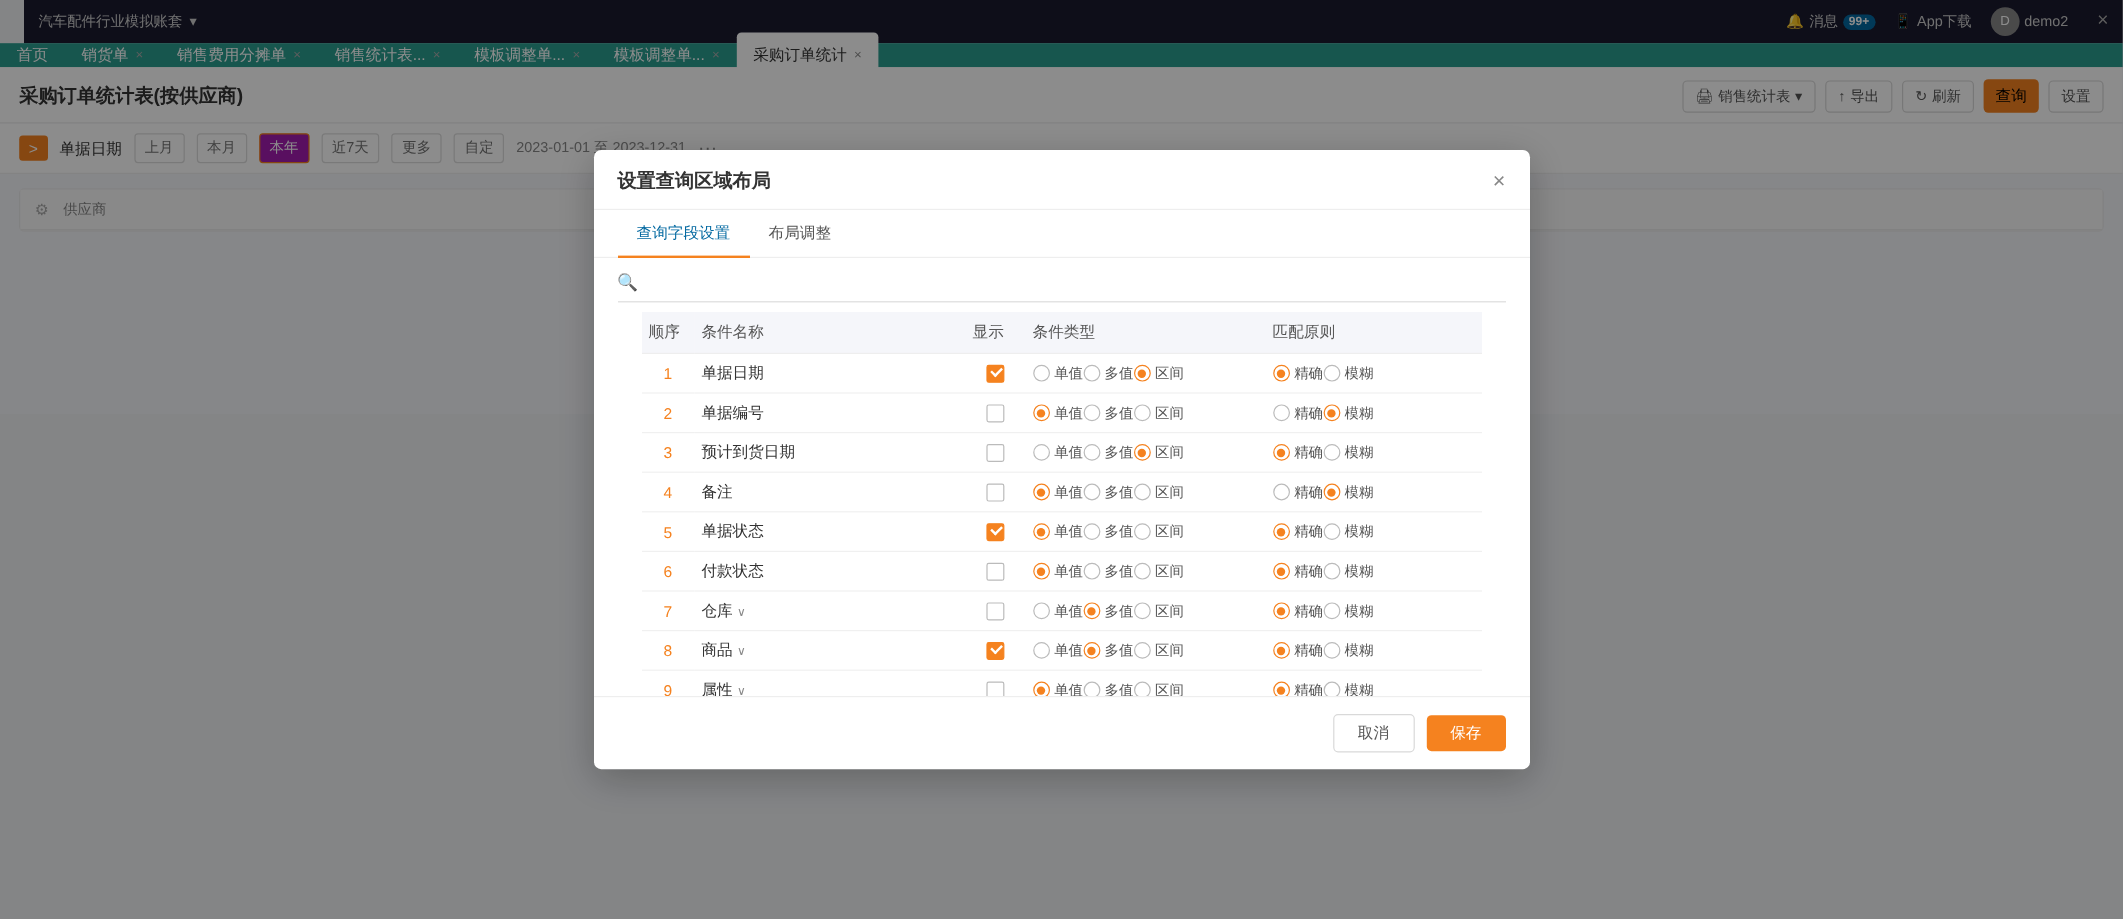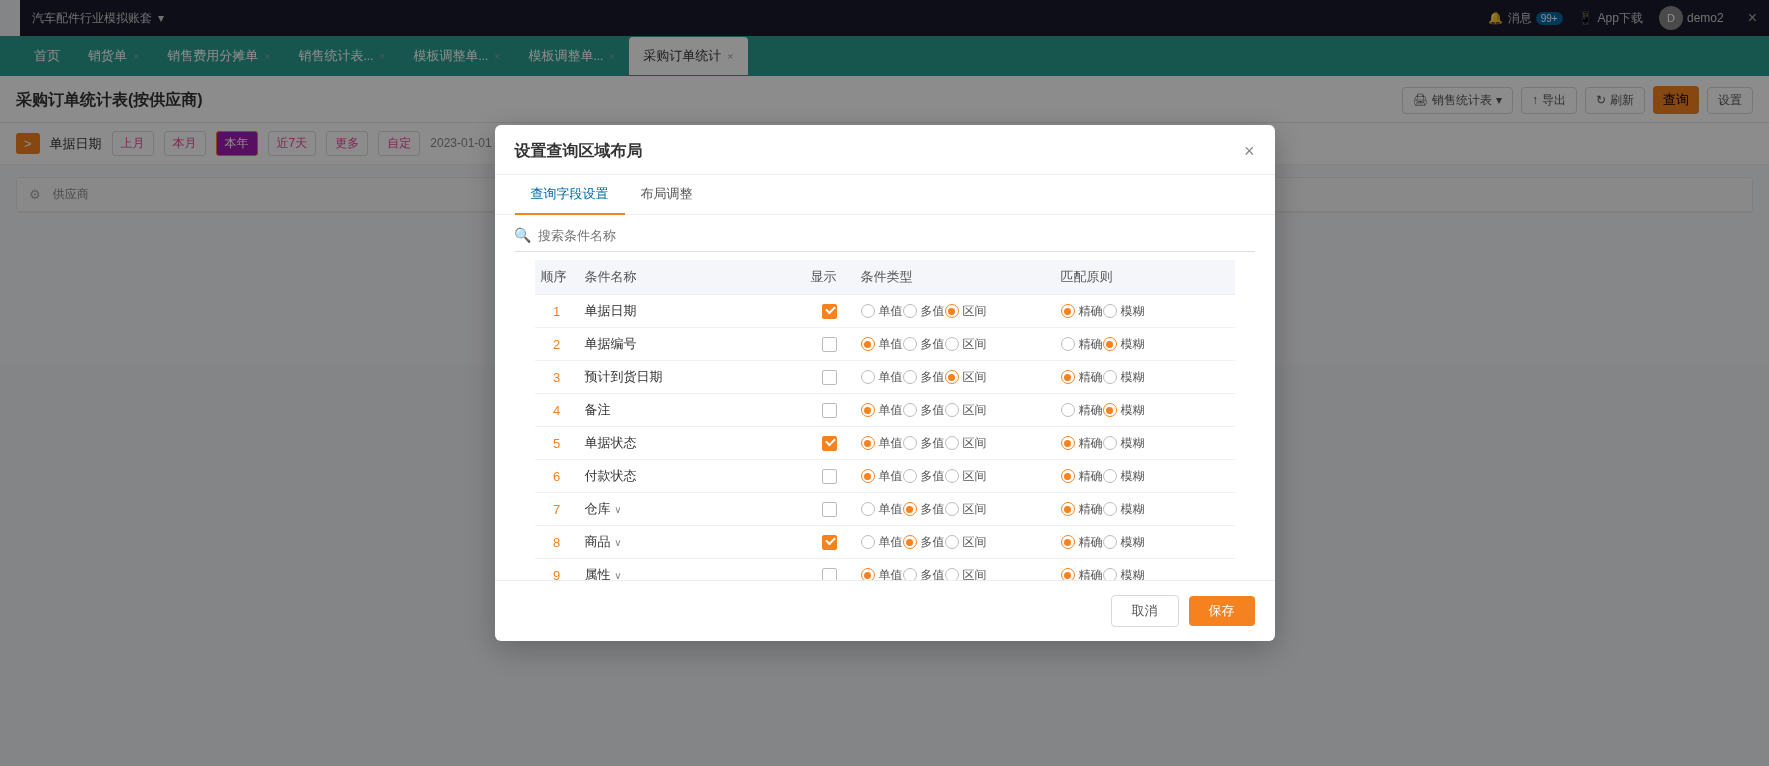--- a/index.html
+++ b/index.html
@@ -13,34 +13,33 @@
       align-items: center;
       justify-content: space-between;
       padding: 0 12px;
       color: #ccc;
       margin-left: 20px;
     }
     .top-bar-left { font-size: 12px; display: flex; align-items: center; gap: 6px; }
     .top-bar-right { display: flex; align-items: center; gap: 16px; font-size: 12px; }
     .badge-red {
       background: #0369a1; color: #fff; border-radius: 8px;
-      padding: 1px 5px; font-size: 10px; font-weight: normal;
+      padding: 1px 5px; font-size: 10px; font-weight: bold;
     }
     .top-bar-right .item { display: flex; align-items: center; gap: 4px; cursor: pointer; color: #ccc; }
     .avatar { width: 24px; height: 24px; border-radius: 50%; background: #888; display: flex; align-items: center; justify-content: center; color: #fff; font-size: 11px; }
     .close-x { color: #aaa; cursor: pointer; font-size: 16px; margin-left: 8px; }
 
     
     .tab-bar {
       background: #2a9d8f;
-      height: 40px;
-      display: flex;
-      align-items: center;
-      padding: 0 0 0 20px;
-      font-family: Liberation Serif, serif;
+      height: 20px;
+      display: flex;
+      align-items: center;
+      padding: 0 0 0 0;
     }
     .tab-item {
       height: 38px;
       display: flex;
       align-items: center;
       padding: 0 14px;
       color: #fff;
       font-size: 13px;
       cursor: pointer;
       white-space: nowrap;
@@ -76,21 +75,21 @@
     .filter-bar {
       background: #fff;
       padding: 8px 16px;
       display: flex;
       align-items: center;
       gap: 10px;
       border-bottom: 1px solid #eee;
     }
     .filter-toggle { background: #f5821f; color: #fff; border: none; padding: 3px 8px; border-radius: 3px; cursor: pointer; font-size: 13px; }
     .date-label { font-size: 13px; color: #333; }
-    .date-btn { padding: 3px 8px; border: 1px solid #ddd; border-radius: 3px; cursor: pointer; font-size: 12px; color: #ec4899; background: #fff; }
+    .date-btn { padding: 3px 8px; border: 1px solid #ddd; border-radius: 3px; cursor: pointer; font-size: 12px; color: #737373; background: #fff; }
     .date-btn.active { background: #a21caf; color: #fff; border-color: #f5821f; }
     .date-range { font-size: 12px; color: #888; }
     .dots-btn { color: #888; cursor: pointer; font-size: 16px; }
 
     
     .main-content {
       background: #f5f6fa;
       padding: 12px 16px;
       min-height: 200px;
     }
@@ -362,21 +361,20 @@
       <div class="dialog-tab active">
         <span>查询字段设置</span>
       </div>
       <div class="dialog-tab">
         <span>布局调整</span>
       </div>
     </div>
 
     <div class="search-box">
       <span class="search-icon">🔍</span>
-      <input type="text" placeholder="搜索条件名称" style="">
     </div>
 
     <div class="table-wrap">
       <table class="cond-table">
         <thead>
           <tr>
             <th class="col-order">顺序</th>
             <th class="col-name">条件名称</th>
             <th class="col-show">显示</th>
             <th class="col-type">条件类型</th>

